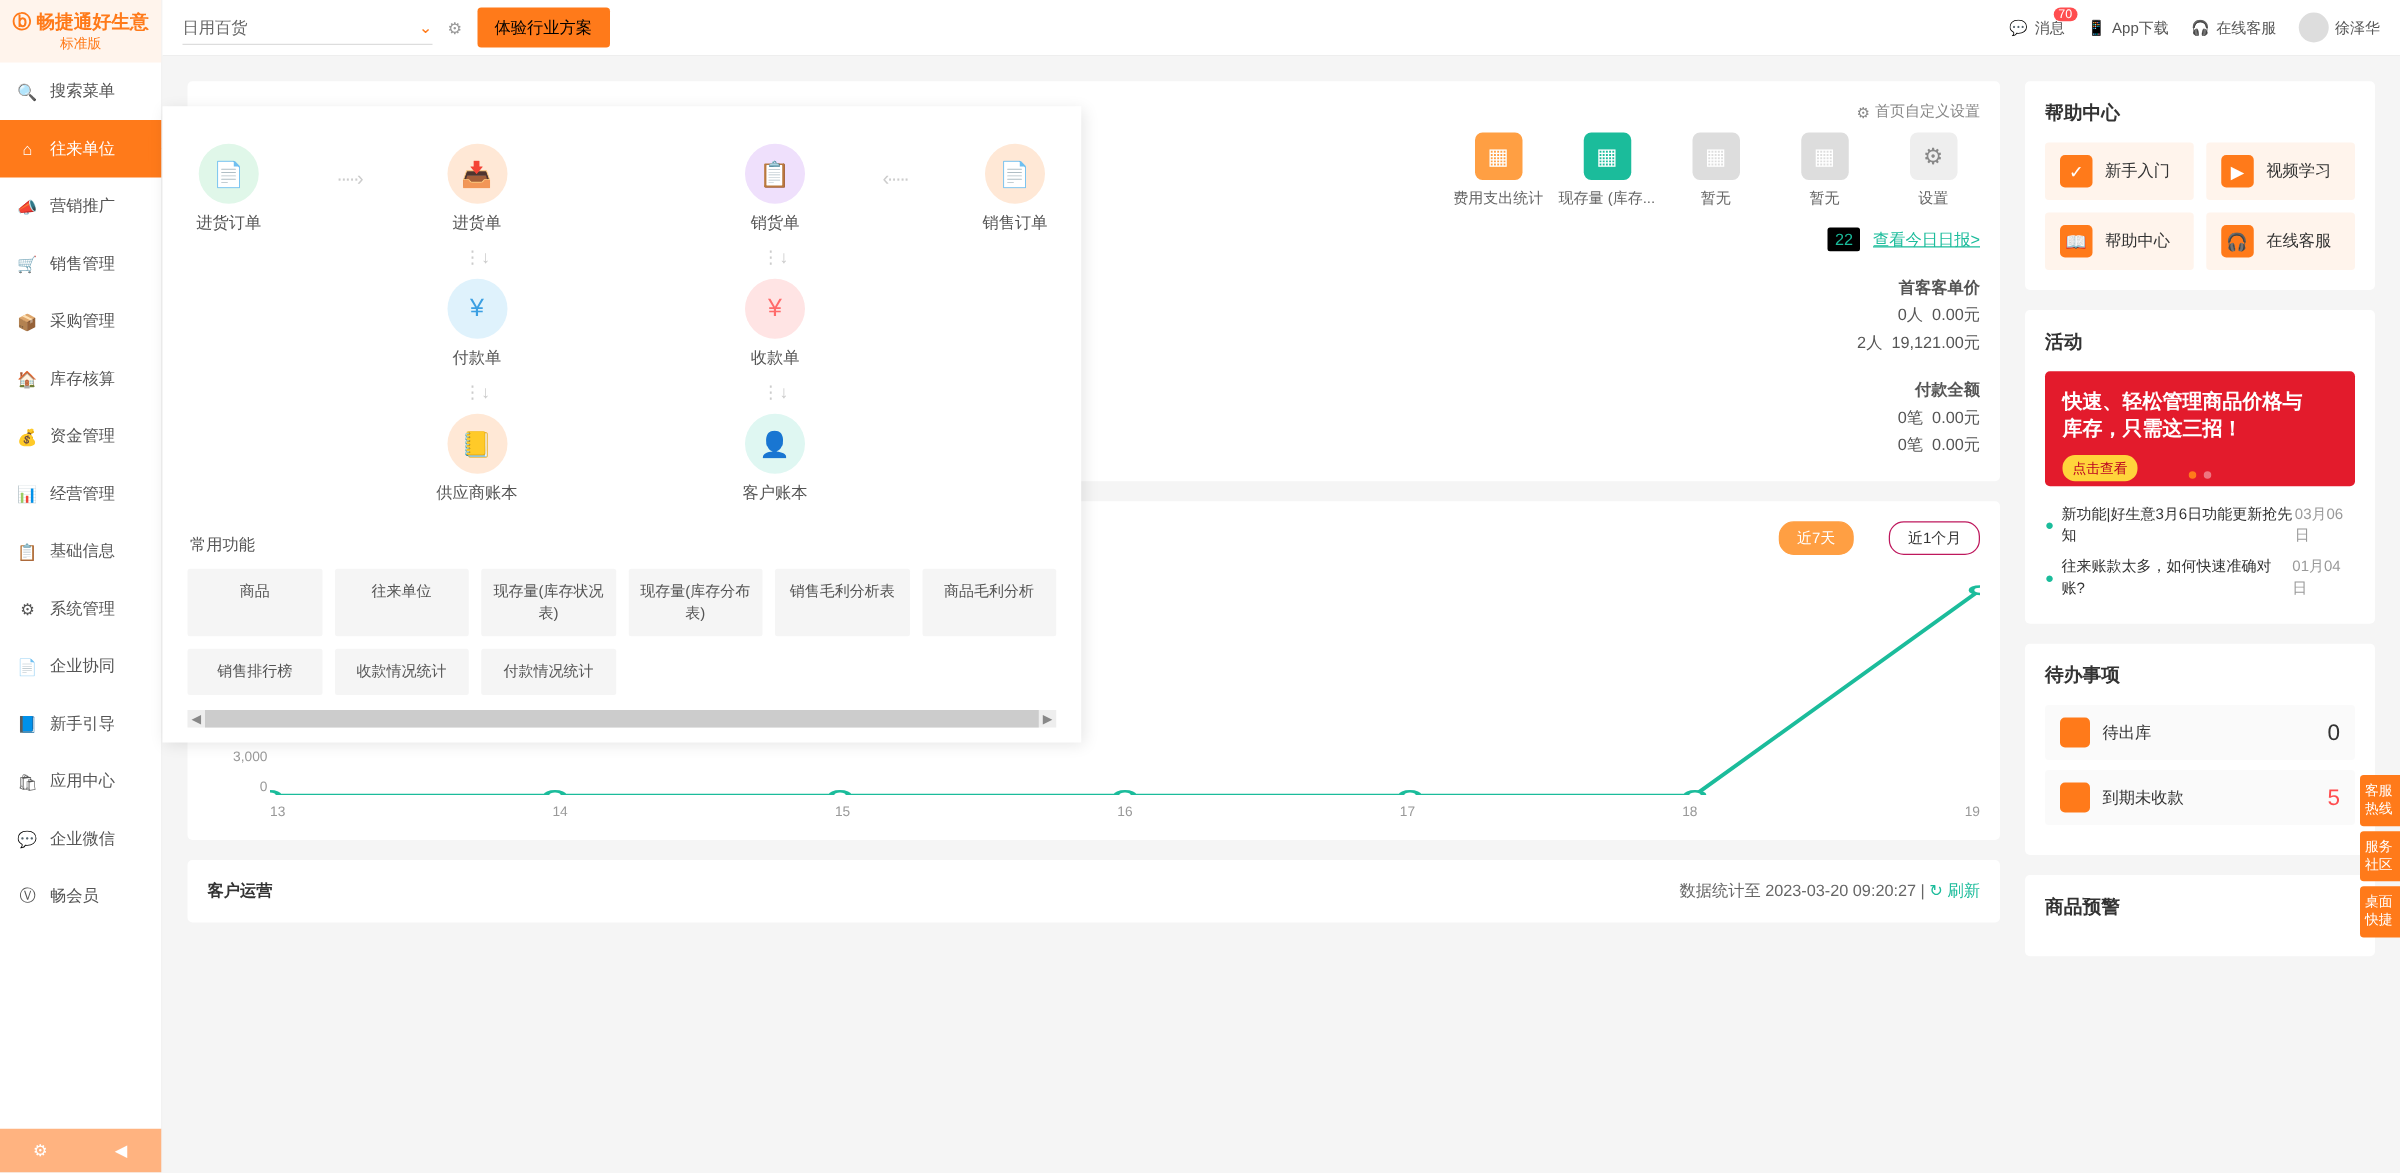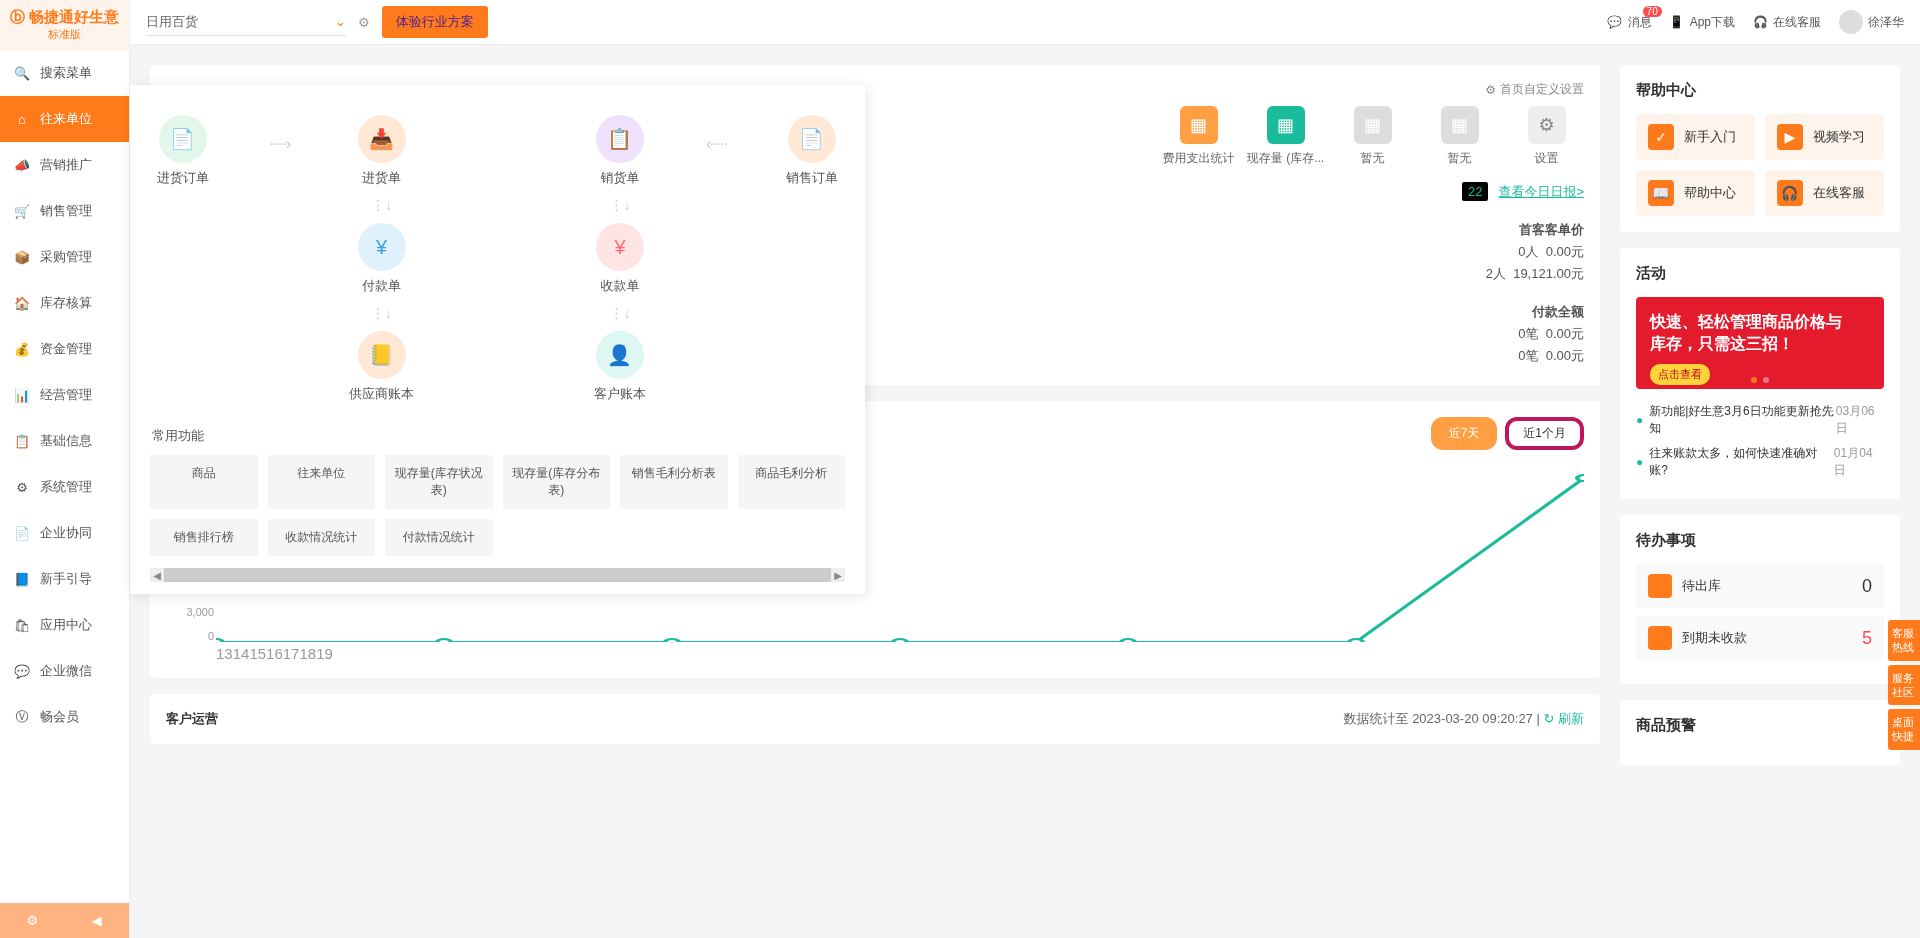--- a/index.html
+++ b/index.html
@@ -18,21 +18,21 @@
 .sidebar-footer { margin-top: auto; display: flex; background: #ffb380; }
 .sidebar-footer .fbtn { flex: 1; padding: 10px; text-align: center; color: #fff; cursor: pointer; }
 
 
 .main { flex: 1; display: flex; flex-direction: column; position: relative; }
 
 
 .topbar { height: 45px; background: #fff; display: flex; align-items: center; padding: 0 16px; border-bottom: 1px solid #eee; }
 .category-select { width: 200px; color: #666; display: flex; align-items: center; justify-content: space-between; border-bottom: 1px solid #ddd; padding: 4px 0; cursor: pointer; }
 .gear-btn { margin: 0 12px; color: #999; cursor: pointer; }
-.try-btn { background: #ff7a1a; color: #4c1d95; padding: 7px 14px; border-radius: 3px; cursor: pointer; font-size: 13px; }
+.try-btn { background: #ff7a1a; color: #000000; padding: 7px 14px; border-radius: 3px; cursor: pointer; font-size: 13px; }
 .top-right { margin-left: auto; display: flex; align-items: center; gap: 18px; }
 .tr-item { display: flex; align-items: center; gap: 5px; color: #555; cursor: pointer; font-size: 12px; position: relative; }
 .badge { position: absolute; top: -8px; right: -10px; background: #ff4d4f; color: #fff; border-radius: 8px; padding: 0 4px; font-size: 10px; }
 .avatar { width: 24px; height: 24px; border-radius: 50%; background: #ddd; }
 
 
 .tabbar { height: 40px; background: #1bbc9b; display: flex; align-items: center; padding: 0 16px; color: #fff; }
 .tab { padding: 0 12px; cursor: pointer; font-size: 14px; }
 .fullscreen-btn { margin-left: auto; cursor: pointer; }
 
@@ -100,25 +100,25 @@
 .news-item .date { margin-left: auto; color: #999; }
 
 .todo-item { display: flex; align-items: center; background: #fafafa; padding: 10px 12px; margin-bottom: 8px; border-radius: 3px; }
 .todo-icon { width: 24px; height: 24px; background: #ff7a1a; border-radius: 4px; margin-right: 10px; }
 .todo-num { margin-left: auto; font-size: 18px; color: #333; }
 .todo-num.red { color: #ff4d4f; }
 
 
 .chart-card { margin-top: 16px; }
 .chart-tabs { display: flex; gap: 8px; justify-content: flex-end; margin-bottom: 12px; }
-.chart-tab { padding: 4px 14px; border: 4px solid #be185d; border-radius: 12px; font-size: 12px; cursor: pointer; background: #fff; }
+.chart-tab { padding: 4px 14px; border: 1px solid #be185d; border-radius: 12px; font-size: 12px; cursor: pointer; background: #fff; margin-left: 20px; }
 .chart-tab.active { background: #ff9f43; border-color: #ff9f43; color: #fff; }
 .chart-area { height: 200px; position: relative; padding-left: 50px; }
 .y-axis { position: absolute; left: 0; top: 0; bottom: 20px; width: 48px; display: flex; flex-direction: column; justify-content: space-between; text-align: right; font-size: 11px; color: #999; }
-.x-axis { position: absolute; left: 50px; right: 0; bottom: 0; display: flex; justify-content: flex-start; font-size: 15px; color: #999; margin-top: 21px; }
+.x-axis { position: absolute; left: 50px; right: 0; bottom: 0; display: flex; justify-content: space-between; font-size: 11px; color: #999; margin-top: 21px; }
 .plot { position: absolute; left: 50px; right: 0; top: 0; bottom: 20px; }
 .plot svg { width: 100%; height: 100%; }
 
 .footer-card { margin-top: 16px; display: flex; justify-content: space-between; align-items: center; font-size: 13px; color: #666; }
 .refresh-link { color: #1bbc9b; cursor: pointer; }
 
 
 .float-btns { position: fixed; right: 0; top: 620px; display: flex; flex-direction: column; gap: 4px; }
 .float-btn { background: #ff7a1a; color: #fff; width: 32px; padding: 6px 4px; font-size: 11px; text-align: left; cursor: pointer; border-radius: 3px 0 0 3px; line-height: 1.3; }
 </style>

